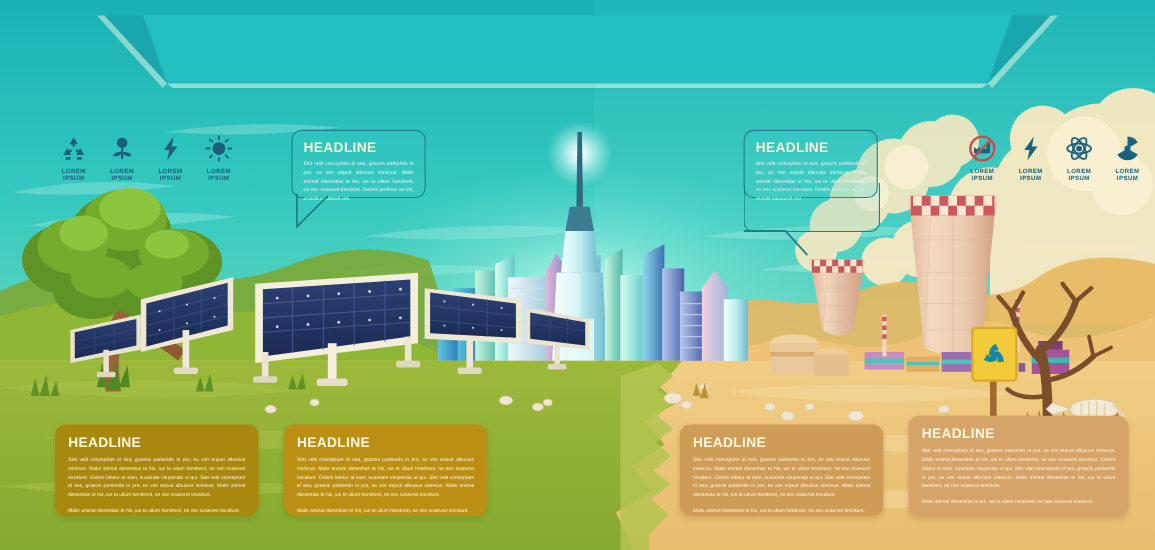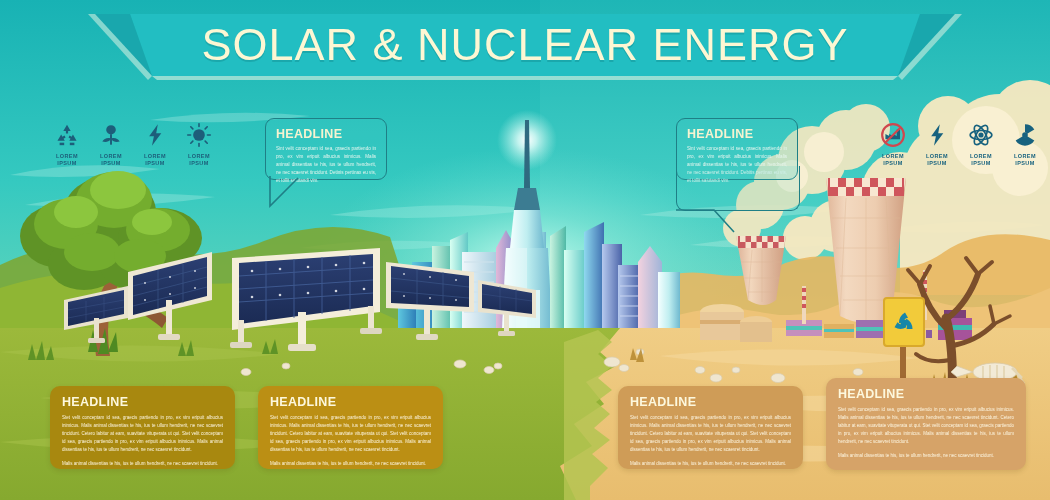--- a/index.html
+++ b/index.html
@@ -583,23 +583,20 @@
     <g>
       <polygon points="130,14 920,14 898,76 152,76" fill="#22bec2"></polygon>
       <polygon points="130,14 152,76 95,14" fill="#19a7ad"></polygon>
       <polygon points="920,14 898,76 955,14" fill="#19a7ad"></polygon>
       <polygon points="152,76 898,76 893,80 157,80" fill="#eef7e8" opacity="0.55"></polygon>
       <polygon points="95,14 152,76 148,80 88,14" fill="#eef7e8" opacity="0.5"></polygon>
       <polygon points="955,14 898,76 902,80 962,14" fill="#eef7e8" opacity="0.5"></polygon>
     </g>
   </svg>
 
-  <div id="banner">
-    <div id="banner-title">SOLAR &amp; NUCLEAR ENERGY</div>
-  </div>
 
   <div class="icon-strip" id="icons-left">
     <div class="icon-cell">
       <span>
         <svg width="26" height="26" viewBox="0 0 24 24" fill="#1d5e7a">
           <path d="M12 2.6 L15.4 8.4 L13 8.4 L13 10.6 L11 10.6 L11 8.4 L8.6 8.4 Z"></path>
           <path d="M3.2 17.4 L6.6 11.6 L7.8 13.6 L9.7 12.5 L10.7 14.3 L8.8 15.4 L10 17.4 Z"></path>
           <path d="M20.8 17.4 L14.1 17.4 L15.3 15.4 L13.4 14.3 L14.4 12.5 L16.3 13.6 L17.5 11.6 Z"></path>
           <path d="M5.2 19.1 L9.4 19.1 L9.4 21.4 L5.2 21.4 Z"></path>
           <path d="M14.6 19.1 L18.8 19.1 L18.8 21.4 L14.6 21.4 Z"></path>

